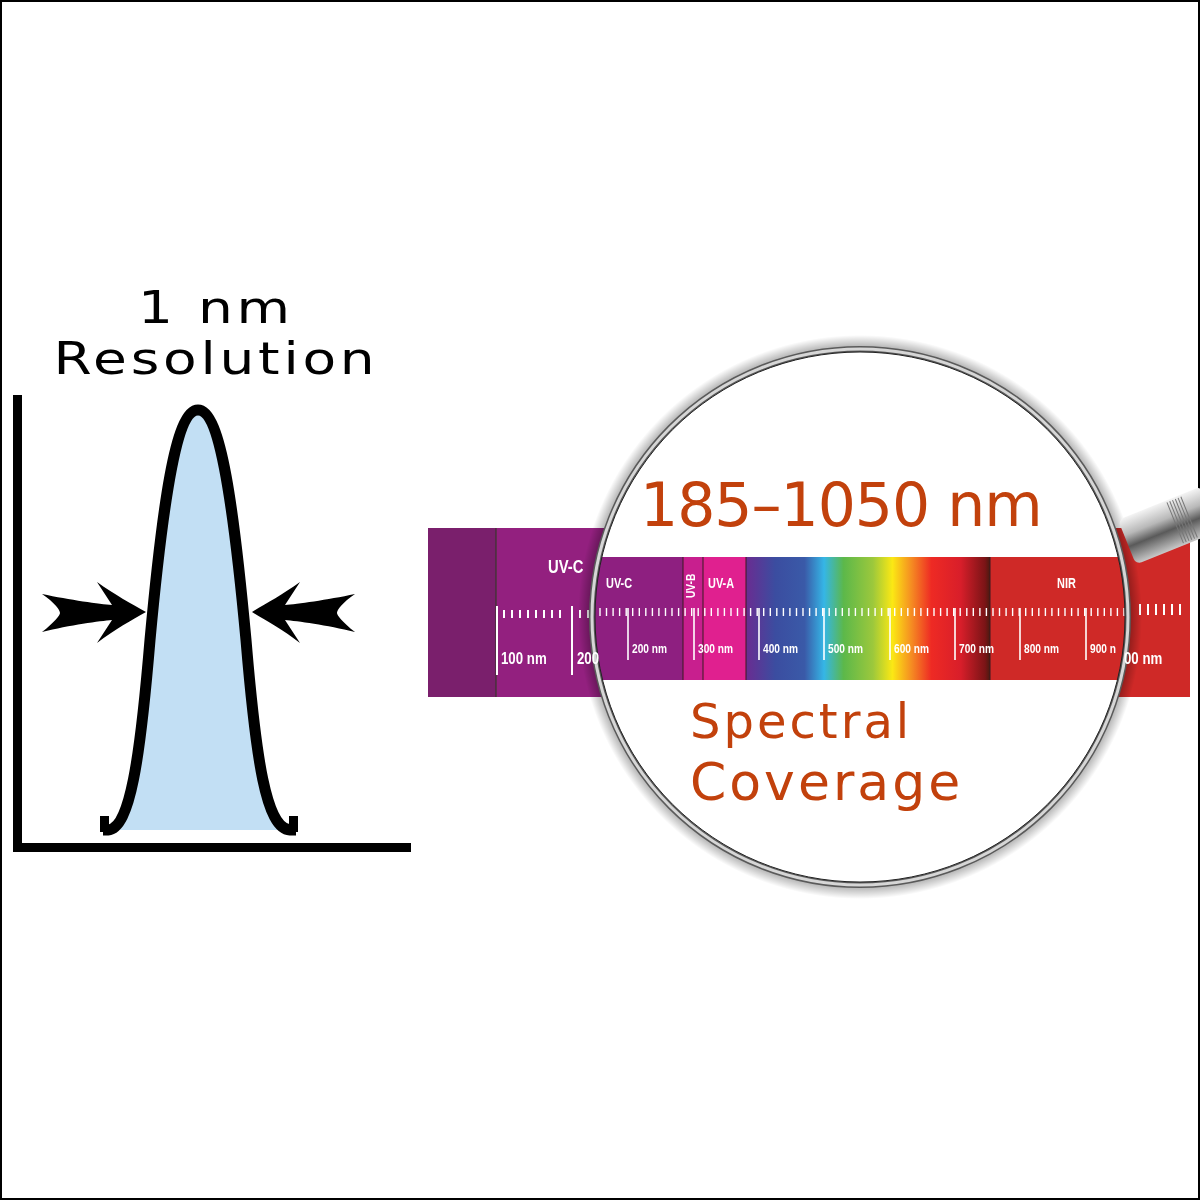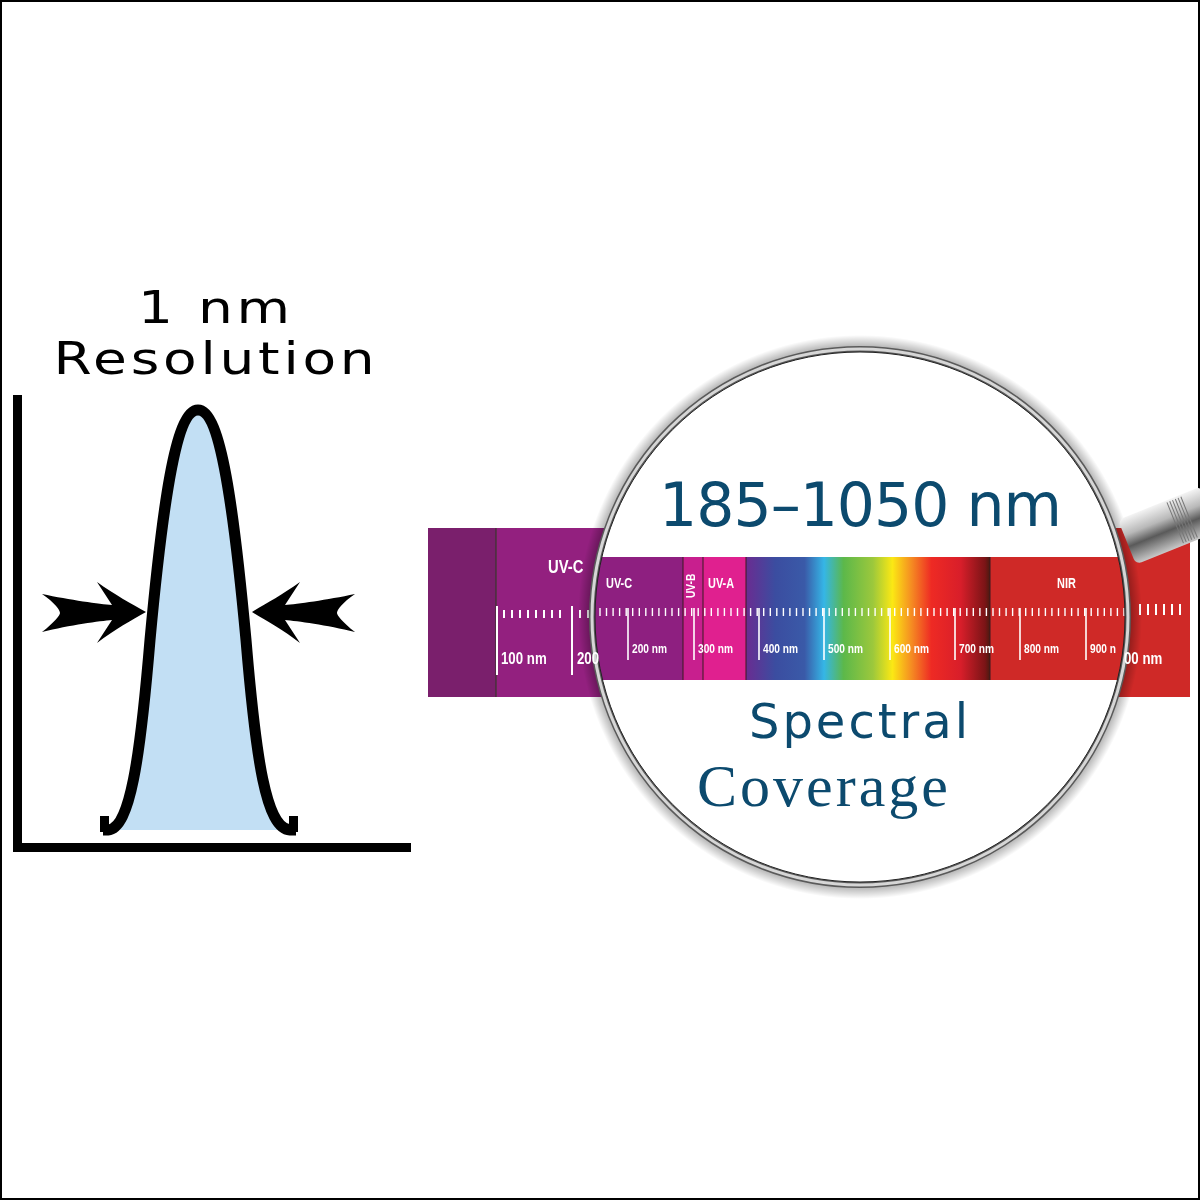--- a/index.html
+++ b/index.html
@@ -3,24 +3,24 @@
 <meta charset="utf-8">
 <style>
   html, body { margin:0; padding:0; background:#ffffff; }
   body { width:1200px; height:1200px; position:relative; overflow:hidden; font-family:"DejaVu Sans", sans-serif; }
   .frame { position:absolute; left:0; top:0; width:1196px; height:1196px; border:2px solid #000; pointer-events:none; }
   .abs { position:absolute; }
   .title-line { position:absolute; left:0; width:432px; text-align:center; color:#000; font-family:"DejaVu Sans", sans-serif; font-weight:normal; letter-spacing:3px; transform:scaleX(1.25); transform-origin:center; }
   #res-top { top:282px; font-size:44px; }
   #res-bot { top:333px; font-size:44px; }
   .label-white { position:absolute; color:#fff; font-family:"Liberation Sans", sans-serif; font-weight:bold; white-space:nowrap; transform:scaleX(0.78); transform-origin:left center; }
-  .bigpurple { position:absolute; color:#0c4a6e; font-family:"DejaVu Sans", sans-serif; white-space:nowrap; text-align:center; }
+  .bigpurple { position:absolute; color:#c2410c; font-family:"DejaVu Sans", sans-serif; white-space:nowrap; }
   #range-text { left:640px; top:470px; width:440px; font-size:60px; letter-spacing:-1px; transform:scaleX(1.0); }
   #cov-1 { left:690px; top:693px; width:340px; font-size:48px; letter-spacing:3px; }
-  #cov-2 { left:654px; top:752px; width:340px; font-size:60px; letter-spacing:3px;font-family:Liberation Serif, serif; }
+  #cov-2 { left:690px; top:752px; width:340px; font-size:52px; letter-spacing:3px; }
 </style>
 </head>
 <body>
 
 <div class="frame"></div>
 
 <div>
   <div class="title-line" id="res-top">1 nm</div>
   <div class="title-line" id="res-bot">Resolution</div>
 

